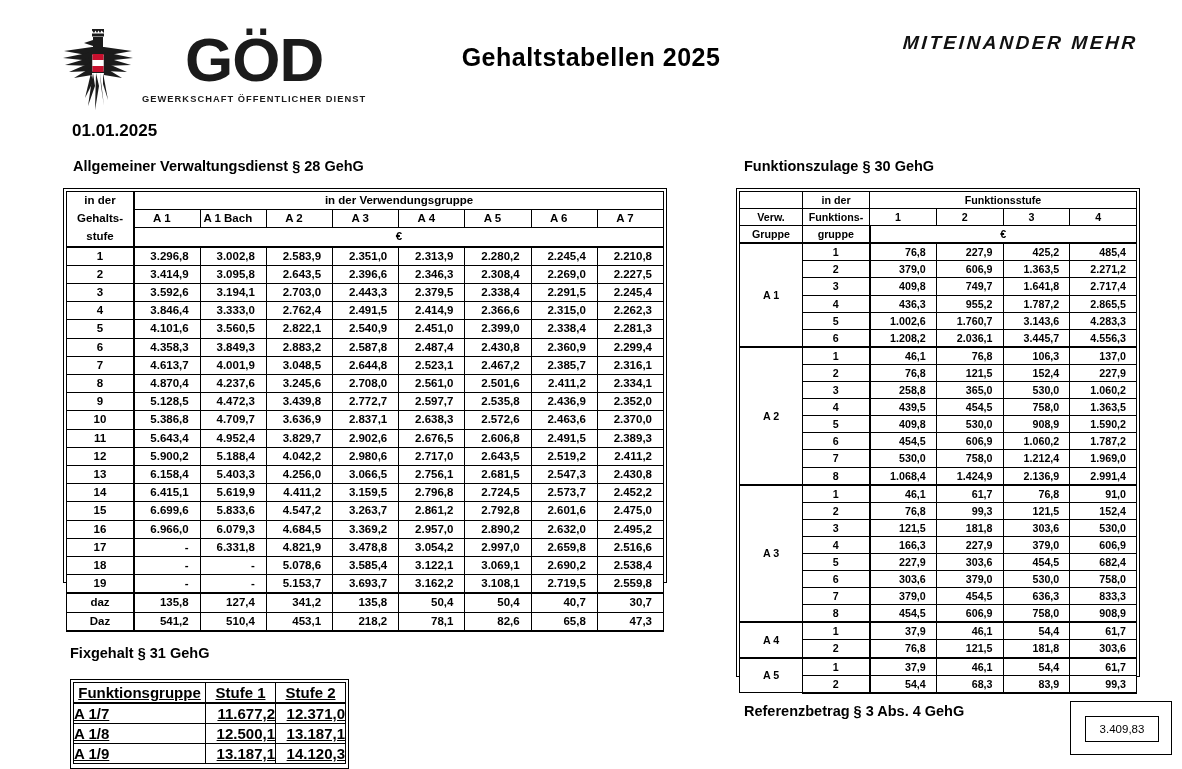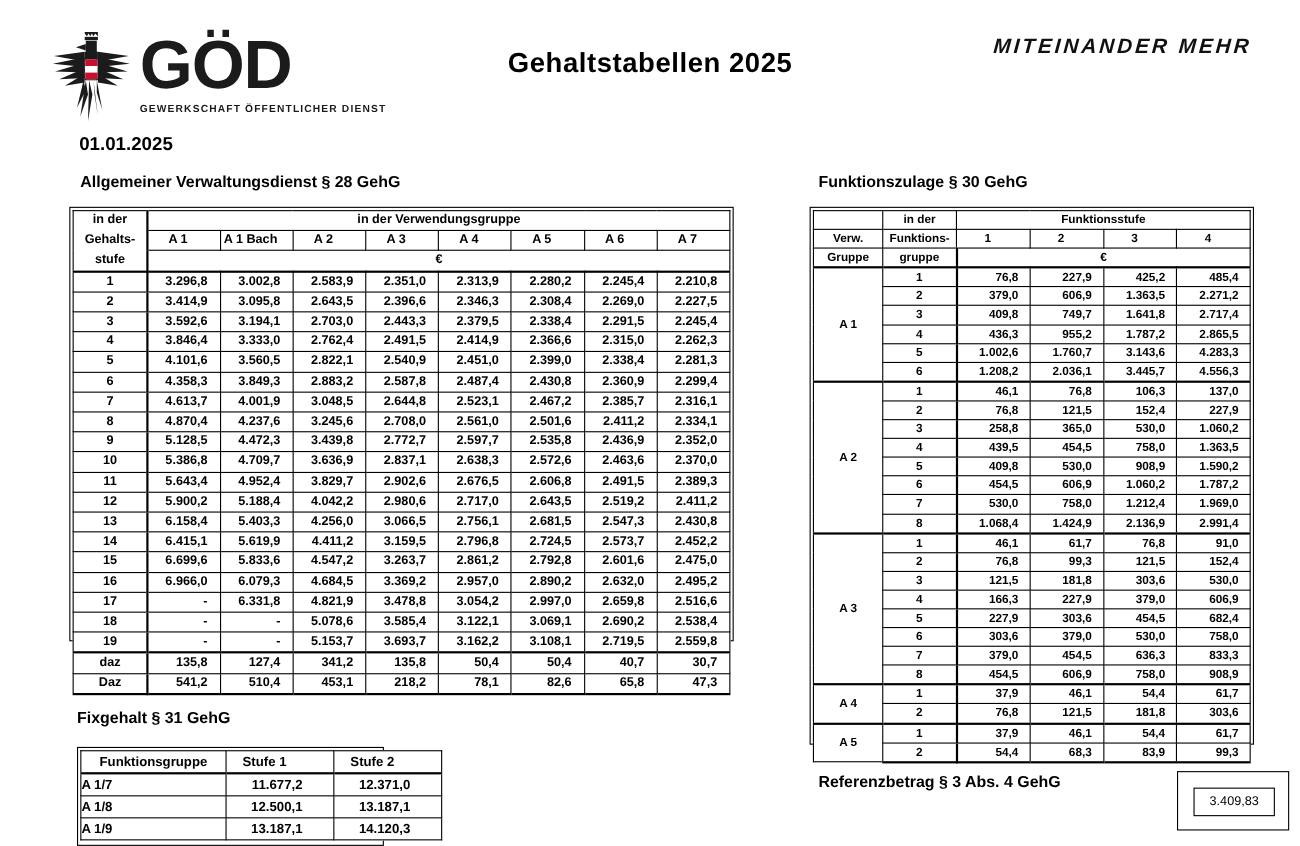--- a/index.html
+++ b/index.html
@@ -18,23 +18,24 @@
   }
 
   
   #header {
     position: absolute;
     left: 0; top: 0;
     width: 1182px; height: 150px;
   }
   #logo-block {
     position: absolute;
-    left: 47px; top: 26px;
+    left: 62px; top: 26px;
     display: flex;
     align-items: flex-start;
+    text-align: center;
   }
   #eagle-icon {
     width: 72px; height: 86px;
     display: block;
   }
   #logo-text-block {
     margin-left: 8px;
     margin-top: 4px;
   }
   #logo-word {
@@ -180,25 +181,26 @@
   
   #tbl-fix-frame {
     left: 70px; top: 679px;
     width: 273px; height: 84px;
     padding: 2px;
   }
   #tbl-fix {
     position: static;
     width: 100%;
     table-layout: fixed;
-    font-size: 12px;
+    font-size: 15px;
+    text-decoration: underline;
   }
   #tbl-fix td { height: 19px; line-height: 19px; }
   #tbl-fix .c-grp { width: 131px; }
-  #tbl-fix .c-val { width: 69px; text-align: right; padding-right: 28px; }
+  #tbl-fix .c-val { width: 69px; text-align: right; padding-right: 0; }
   #tbl-fix .hdr { text-align: center; }
   #tbl-fix .thick-bottom { border-bottom: 2px solid #000; }
 
   
   #referenz-frame {
     left: 1070px; top: 701px;
     width: 72px; height: 24px;
     padding: 14px;
   }
   #referenz-inner {

